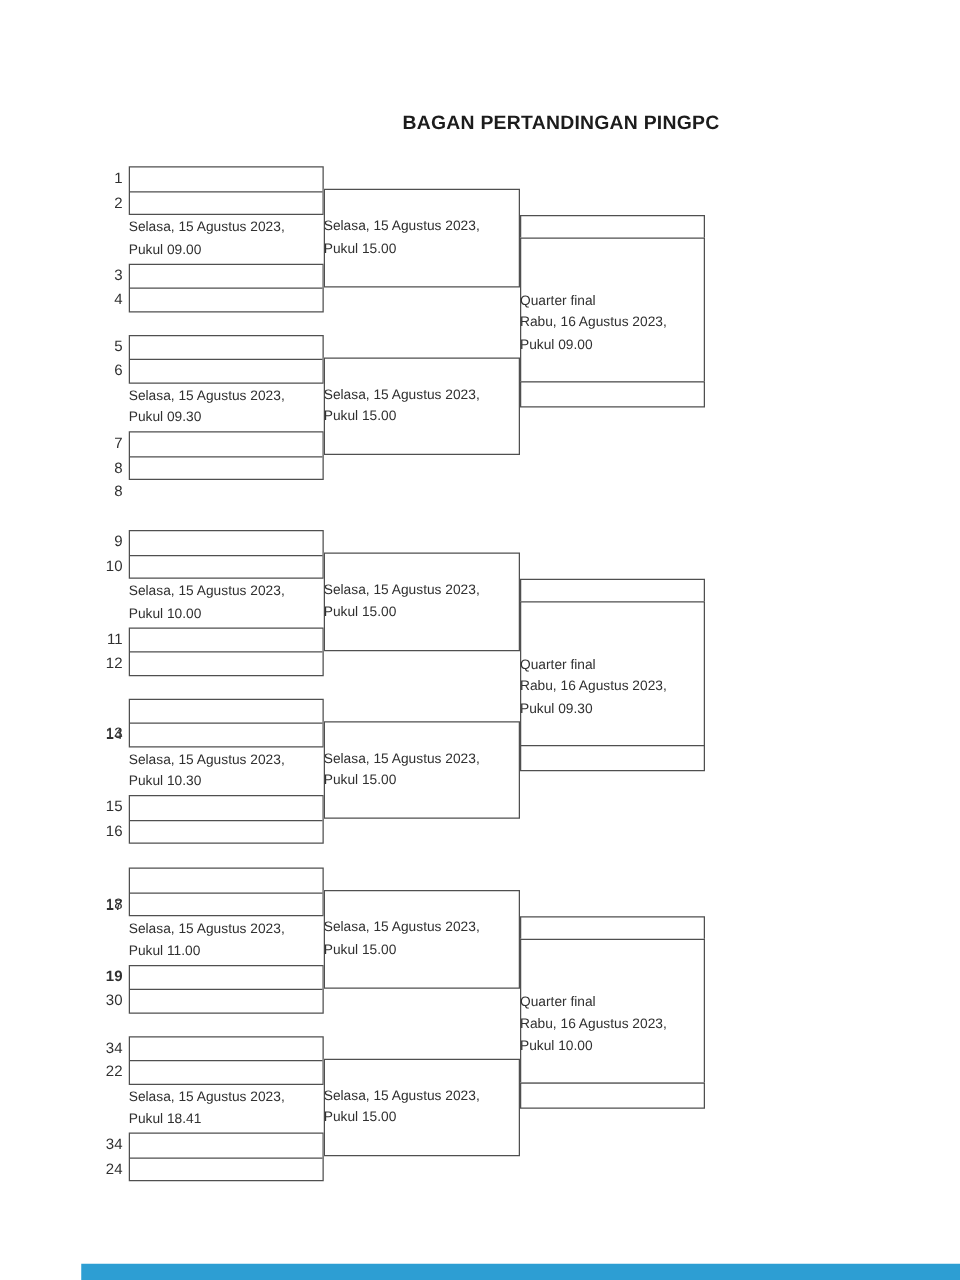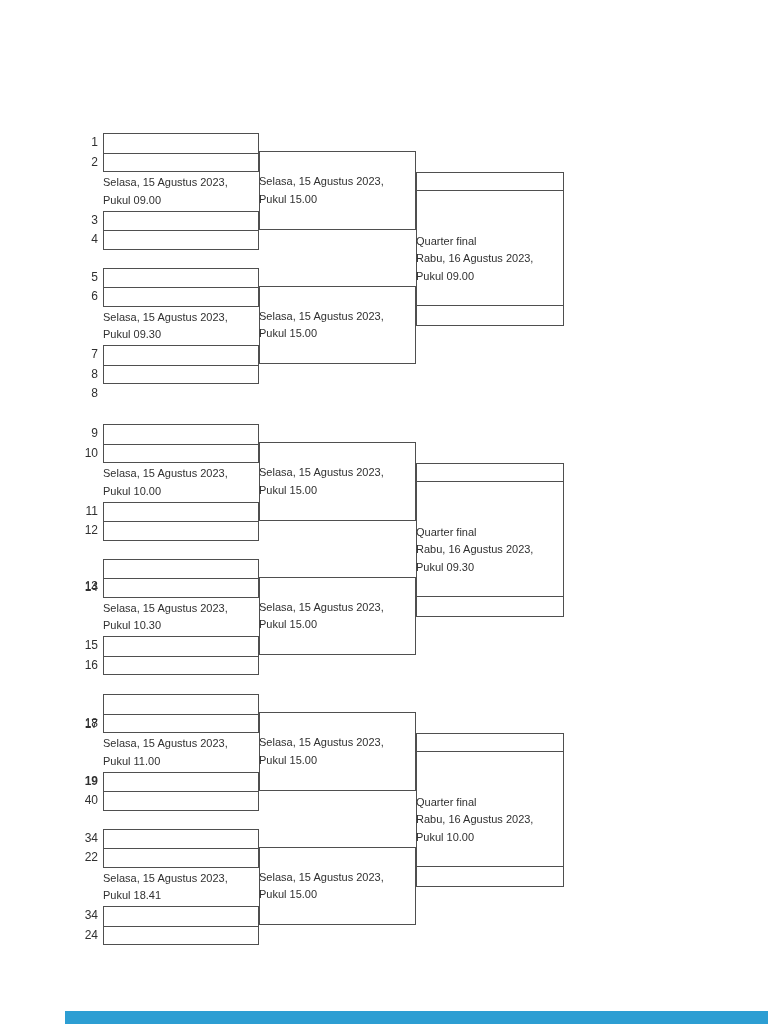--- a/index.html
+++ b/index.html
@@ -41,20 +41,21 @@
     letter-spacing:0.2px;white-space:nowrap;
   }
   #footer-bar{
     position:absolute;left:65px;top:1011px;width:703px;height:13px;
   }
 </style>
 </head>
 <body>
 
 <div id="page" style="background: rgb(255, 255, 255);">
+  <div id="title">BAGAN PERTANDINGAN PINGPC</div>
   <div id="footer-bar" style="background: rgb(45, 158, 211);"></div>
 <div class="abs" style="left: 0px; top: 0px;">
       <div class="num" style="left: 38px; top: 133px; width: 60px; height: 19.5px;">1</div>
       <div class="num" style="left: 38px; top: 152.5px; width: 60px; height: 19.5px;">2</div>
       <div class="box" style="left: 103px; top: 133px; width: 156px; height: 39px;">
         <div class="slot-top"></div>
         <div class="slot-bottom"></div>
       </div>
       <div class="num" style="left: 38px; top: 210.5px; width: 60px; height: 19.5px;">3</div>
       <div class="num" style="left: 38px; top: 230px; width: 60px; height: 19.5px;">4</div>
@@ -155,21 +156,21 @@
       </div>
     </div>
     <div class="abs" style="left: 0px; top: 0px;">
       <div class="num" style="left: 38px; top: 694px; width: 60px; height: 19.5px; margin-top: 21px;">17</div>
       <div class="num" style="left: 38px; top: 713.5px; width: 60px; height: 19.5px;">18</div>
       <div class="box" style="left: 103px; top: 694px; width: 156px; height: 39px;">
         <div class="slot-top"></div>
         <div class="slot-bottom"></div>
       </div>
       <div class="num" style="left: 38px; top: 771.5px; width: 60px; height: 19.5px; font-weight: bold;">19</div>
-      <div class="num" style="left: 38px; top: 791px; width: 60px; height: 19.5px;">40</div>
+      <div class="num" style="left: 38px; top: 791px; width: 60px; height: 19.5px;">30</div>
       <div class="box" style="left: 103px; top: 771.5px; width: 156px; height: 39px;">
         <div class="slot-top"></div>
         <div class="slot-bottom"></div>
       </div>
       <div class="num" style="left: 38px; top: 828.5px; width: 60px; height: 19.5px;">34</div>
       <div class="num" style="left: 38px; top: 848px; width: 60px; height: 19.5px;">22</div>
       <div class="box" style="left: 103px; top: 828.5px; width: 156px; height: 39px;">
         <div class="slot-top"></div>
         <div class="slot-bottom"></div>
       </div>

